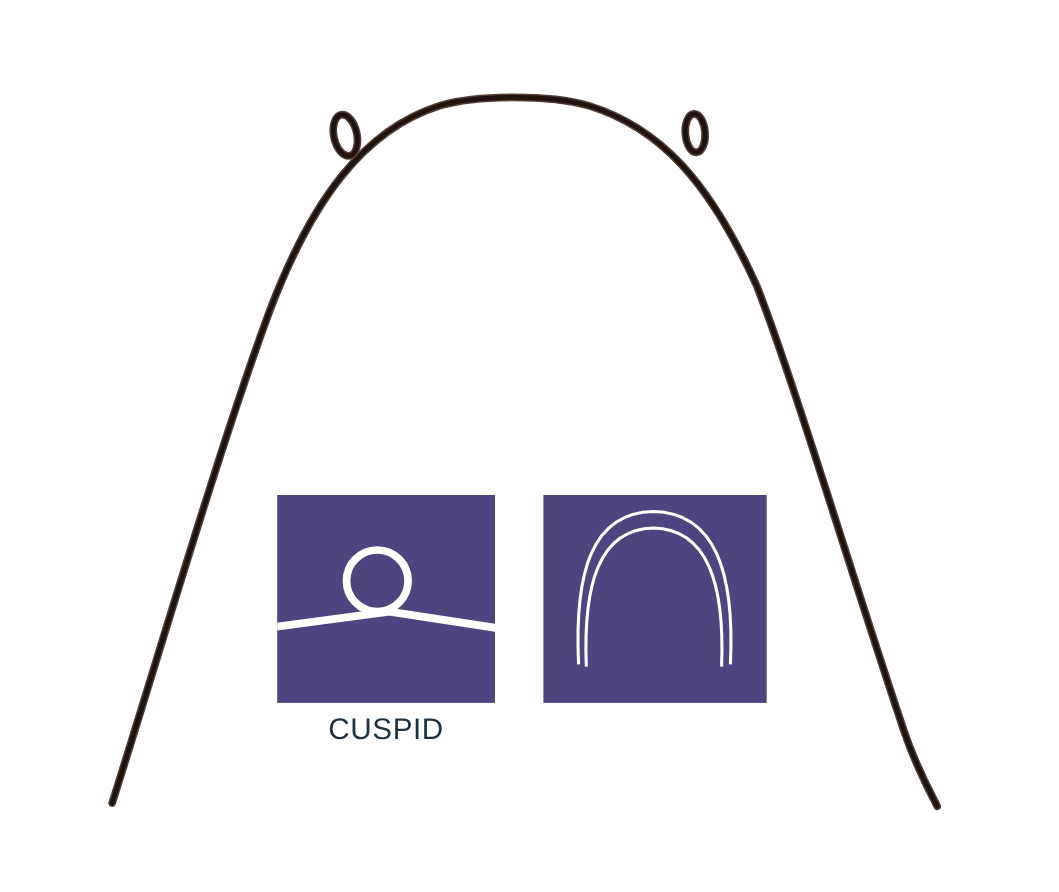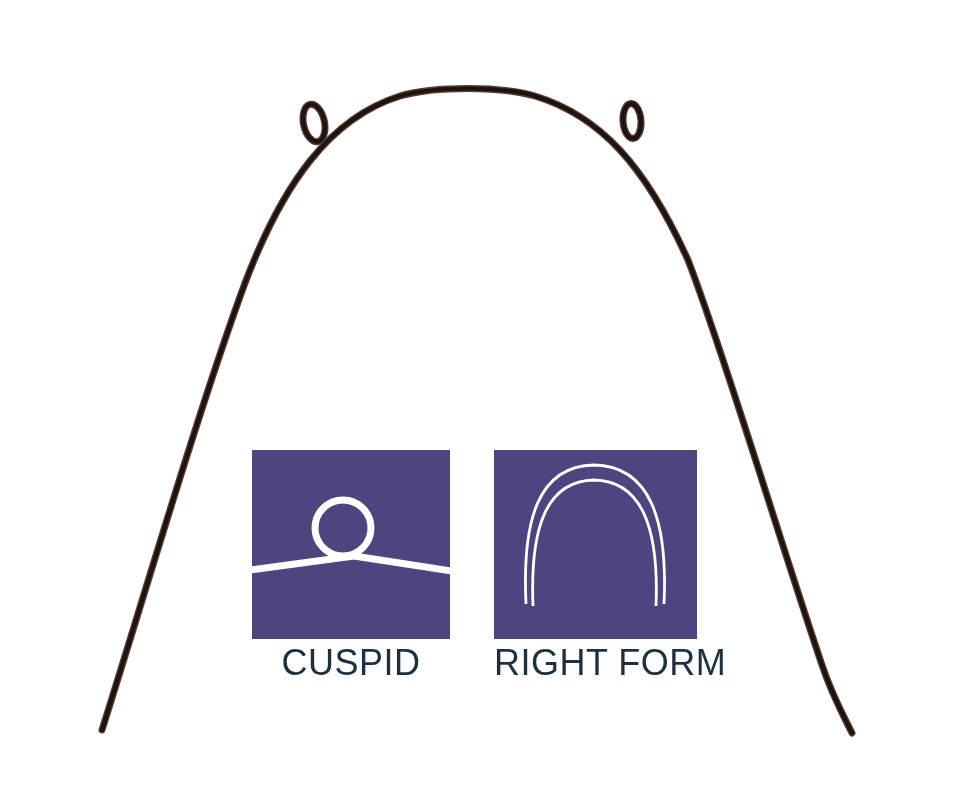--- a/index.html
+++ b/index.html
@@ -40,21 +40,21 @@
   .badge svg * {
     stroke: var(--icon-stroke, #ffffff);
     fill: none;
   }
   .badge-label {
     position: absolute;
     top: 646px;
     height: 34px;
     line-height: 34px;
     text-align: center;
-    font-size: 36px;
+    font-size: 27px;
     letter-spacing: 0.5px;
     color: var(--label, #1c3140);
     white-space: nowrap;
   }
   .label-cuspid { left: 252px; width: 198px; }
   .label-rightform { left: 494px; width: 203px; }
 </style>
 </head>
 <body>
 
@@ -87,15 +87,14 @@
 
   <div class="badge badge-rightform">
     <svg viewBox="0 0 203 189">
       <path d="M 32 154 C 28 70, 44 16, 100 15 C 156 16, 174 70, 170 154" stroke-width="2.8"></path>
       <path d="M 39 156 C 36 80, 51 31, 100 30 C 149 31, 165 80, 162 156" stroke-width="2.8"></path>
     </svg>
   </div>
 
   <div class="badge-label label-cuspid">CUSPID</div>
 
-  <div class="badge-label label-rightform">RIGHT FORM</div>
 
 </div>
 
 </body></html>

